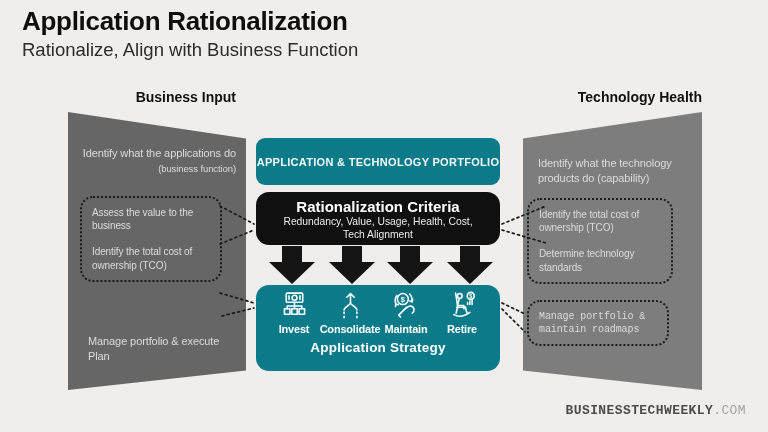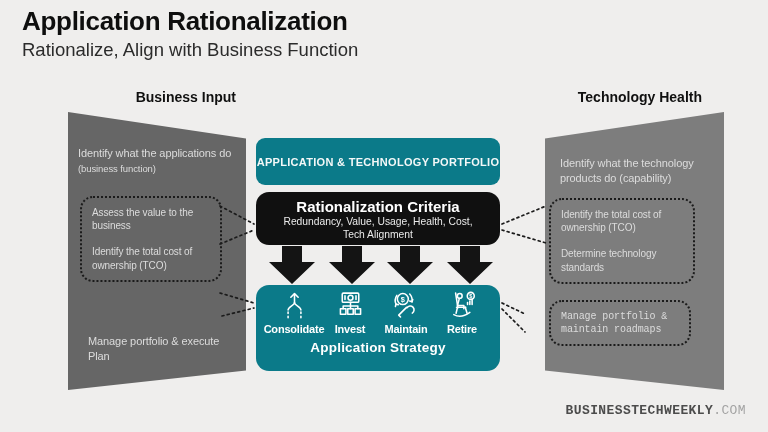--- a/index.html
+++ b/index.html
@@ -8,29 +8,29 @@
   
   .title{position:absolute;left:22px;top:6px;font-size:26px;font-weight:bold;color:#0e0e0e;letter-spacing:-0.3px;}
   .subtitle{position:absolute;left:22px;top:39px;font-size:18.5px;color:#2b2b2b;}
   .col-header{position:absolute;top:89px;font-size:14px;font-weight:bold;color:#101010;text-align:right;}
   .col-header.left{left:58px;width:178px;}
   .col-header.right{left:523px;width:179px;}
   
   .panel{position:absolute;top:112px;width:178px;height:278px;color:#dcdcdc;}
   .panel-left{left:68px;background:#666666;
       clip-path:polygon(0 0,100% 9.5%,100% 93%,0 100%);}
-  .panel-right{left:545px;width:179px;background:#7d7d7d;
+  .panel-right{left:523px;width:179px;background:#7d7d7d;
       clip-path:polygon(0 9.5%,100% 0,100% 100%,0 93%);}
   .p-item{position:absolute;font-size:11px;line-height:1.32;letter-spacing:-0.1px;}
   .p-box{position:absolute;border:2px dotted #1b1b1b;border-radius:13px;padding:8px 10px;
          font-size:10px;line-height:1.32;letter-spacing:-0.1px;}
   .p-box p{margin:0;}
   .p-box p + p{margin-top:13px;}
   .small-note{font-size:9.5px;}
-  .lp-item0{top:34px;left:10px;right:10px;}
+  .lp-item0{top:34px;left:10px;right:10px;text-align:right;}
   .lp-box1{top:84px;left:12px;width:118px;}
   .lp-box2{top:166px;left:2px;width:148px;}
   .lp-item3{top:222px;left:20px;right:8px;}
   .rp-item0{top:44px;left:15px;right:12px;}
   .rp-box1{top:86px;left:4px;width:122px;}
   .rp-box2{top:188px;left:4px;width:118px;font-family:Liberation Mono, monospace;}
   
   .portfolio-box{position:absolute;left:256px;top:138px;width:244px;height:47px;background:#0b7a89;
       border-radius:9px;display:flex;align-items:center;justify-content:center;
       color:#f4f8f8;font-size:11px;font-weight:600;letter-spacing:0.3px;text-align:center;}
@@ -106,45 +106,45 @@
     </svg>
   <svg class="arrow" style="left:447px" viewBox="0 0 46 38">
       <polygon points="13,0 33,0 33,16 46,16 23,38 0,16 13,16" fill="#141414"></polygon>
     </svg>
 
   <div class="strategy-box">
     <div class="strat-row">
 
       <div class="strat-cell">
         <svg viewBox="0 0 36 36">
-          <g class="icon-stroke">
-            <path d="M18 15 V6"></path>
-              <path d="M14 9 L18 5 L22 9"></path>
-            <path d="M18 15 C18 18 11 19 11 23"></path>
-              <path d="M18 15 C18 18 25 19 25 23"></path>
-            <path d="M11 25 V32" stroke-dasharray="1.6 3.2"></path>
-              <path d="M25 25 V32" stroke-dasharray="1.6 3.2"></path>
-          </g>
-        </svg>
-        <div class="strat-label">Consolidate</div>
-      </div>
-
-      <div class="strat-cell">
-        <svg viewBox="0 0 36 36">
           <g class="icon-stroke" stroke-width="1.5">
             <rect x="9" y="4.5" width="18" height="10" rx="1.2"></rect>
             <circle cx="18" cy="9.5" r="2.7"></circle>
             <path d="M12 7.5 v4 M24 7.5 v4"></path>
             <path d="M18 14.5 V18.5 M10 18.5 H26 M10 18.5 V21.5 M18 18.5 V21.5 M26 18.5 V21.5"></path>
             <rect x="7" y="21.5" width="6" height="6"></rect>
             <rect x="15" y="21.5" width="6" height="6"></rect>
             <rect x="23" y="21.5" width="6" height="6"></rect>
           </g>
         </svg>
         <div class="strat-label">Invest</div>
+      </div>
+
+      <div class="strat-cell">
+        <svg viewBox="0 0 36 36">
+          <g class="icon-stroke">
+            <path d="M18 15 V6"></path>
+              <path d="M14 9 L18 5 L22 9"></path>
+            <path d="M18 15 C18 18 11 19 11 23"></path>
+              <path d="M18 15 C18 18 25 19 25 23"></path>
+            <path d="M11 25 V32" stroke-dasharray="1.6 3.2"></path>
+              <path d="M25 25 V32" stroke-dasharray="1.6 3.2"></path>
+          </g>
+        </svg>
+        <div class="strat-label">Consolidate</div>
       </div>
 
       <div class="strat-cell">
         <svg viewBox="0 0 36 36">
           <g class="icon-stroke" stroke-width="1.5">
             <circle cx="14" cy="11" r="6"></circle>
             <path d="M21.5 5.5 A10 10 0 0 1 24 14"></path>
               <path d="M24 14 l-2.6 -0.8 M24 14 l0.8 -2.6"></path>
             <path d="M6.5 16.5 A10 10 0 0 1 7.5 7"></path>
               <path d="M6.5 16.5 l2.6 0.6 M6.5 16.5 l-0.6 2.6"></path>

